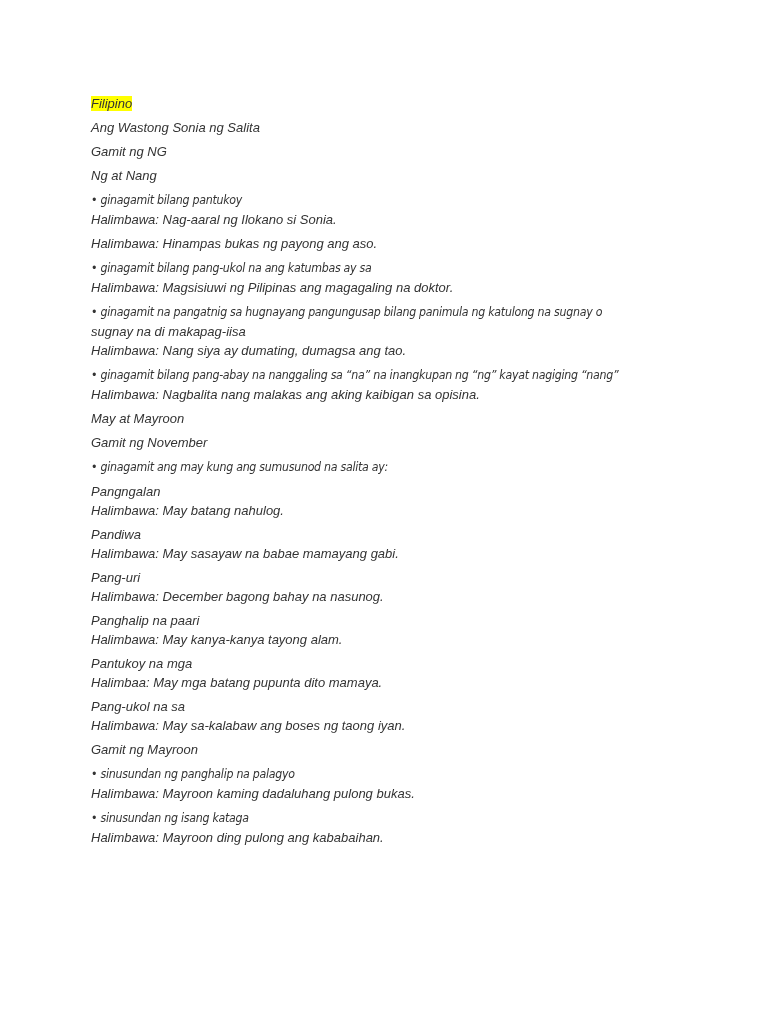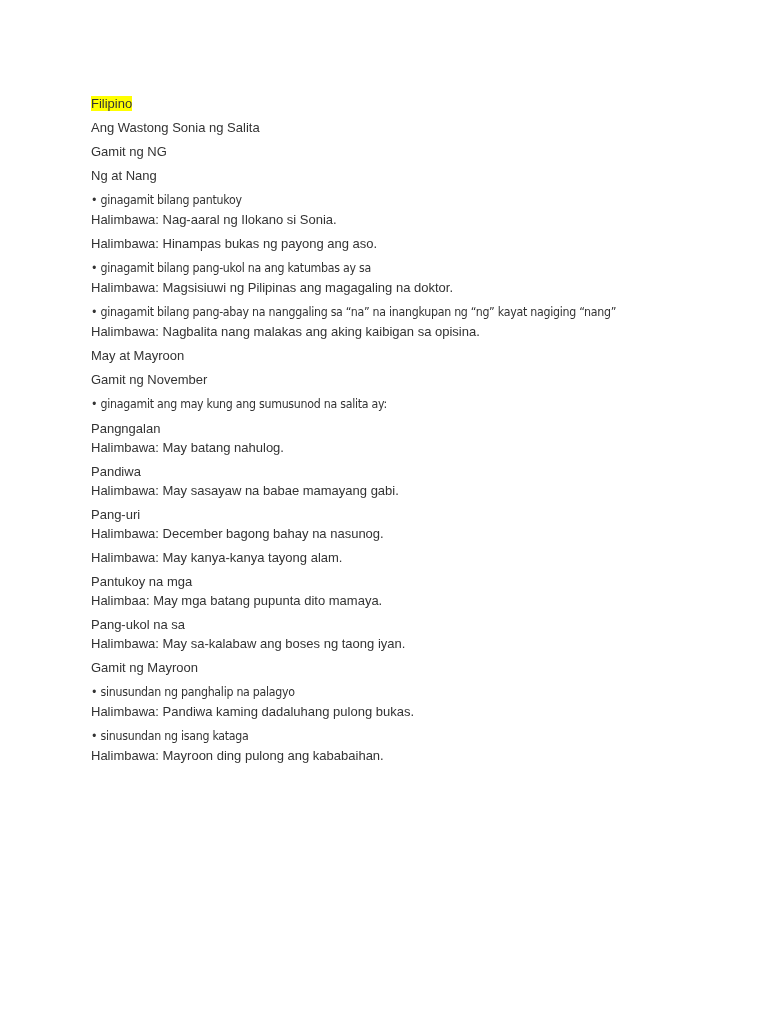--- a/index.html
+++ b/index.html
@@ -21,20 +21,21 @@
     top: 94px;
     width: 600px;
   }
   .line {
     font-size: 13px;
     line-height: 19px;
     white-space: nowrap;
   }
   .para {
     margin-bottom: 5px;
+    font-style: italic;
   }
   .bullet {
     font-family: "DejaVu Sans", sans-serif;
     font-size: 12px;
     letter-spacing: -0.3px;
     transform: scaleX(0.92);
     transform-origin: left center;
     display: inline-block;
   }
   .highlight {
@@ -64,20 +65,25 @@
   <div class="para">
     <div class="line">Halimbawa: Hinampas bukas ng payong ang aso.</div>
   </div>
 
   <div class="para">
     <div class="line"><span class="bullet">• ginagamit bilang pang-ukol na ang katumbas ay sa</span></div>
     <div class="line">Halimbawa: Magsisiuwi ng Pilipinas ang magagaling na doktor.</div>
   </div>
 
 
+  <div class="para">
+    <div class="line"><span class="bullet">• ginagamit na pangatnig sa hugnayang pangungusap bilang panimula ng katulong na sugnay o</span></div>
+    <div class="line">sugnay na di makapag-iisa</div>
+    <div class="line">Halimbawa: Nang siya ay dumating, dumagsa ang tao.</div>
+  </div>
 
   <div class="para">
     <div class="line"><span class="bullet">• ginagamit bilang pang-abay na nanggaling sa “na” na inangkupan ng “ng” kayat nagiging “nang”</span></div>
     <div class="line">Halimbawa: Nagbalita nang malakas ang aking kaibigan sa opisina.</div>
   </div>
 
   <div class="para line">May at Mayroon</div>
 
   <div class="para line">Gamit ng November</div>
 
@@ -92,38 +98,39 @@
     <div class="line">Pandiwa</div>
     <div class="line">Halimbawa: May sasayaw na babae mamayang gabi.</div>
   </div>
 
   <div class="para">
     <div class="line">Pang-uri</div>
     <div class="line">Halimbawa: December bagong bahay na nasunog.</div>
   </div>
 
   <div class="para">
+    <div class="line">Panghalip na paari</div>
     <div class="line">Halimbawa: May kanya-kanya tayong alam.</div>
   </div>
 
   <div class="para">
     <div class="line">Pantukoy na mga</div>
     <div class="line">Halimbaa: May mga batang pupunta dito mamaya.</div>
   </div>
 
   <div class="para">
     <div class="line">Pang-ukol na sa</div>
     <div class="line">Halimbawa: May sa-kalabaw ang boses ng taong iyan.</div>
   </div>
 
   <div class="para line">Gamit ng Mayroon</div>
 
   <div class="para">
     <div class="line"><span class="bullet">• sinusundan ng panghalip na palagyo</span></div>
-    <div class="line">Halimbawa: Pandiwa kaming dadaluhang pulong bukas.</div>
+    <div class="line">Halimbawa: Mayroon kaming dadaluhang pulong bukas.</div>
   </div>
 
   <div class="para">
     <div class="line"><span class="bullet">• sinusundan ng isang kataga</span></div>
     <div class="line">Halimbawa: Mayroon ding pulong ang kababaihan.</div>
   </div>
 
 </div>
 
 </body></html>

